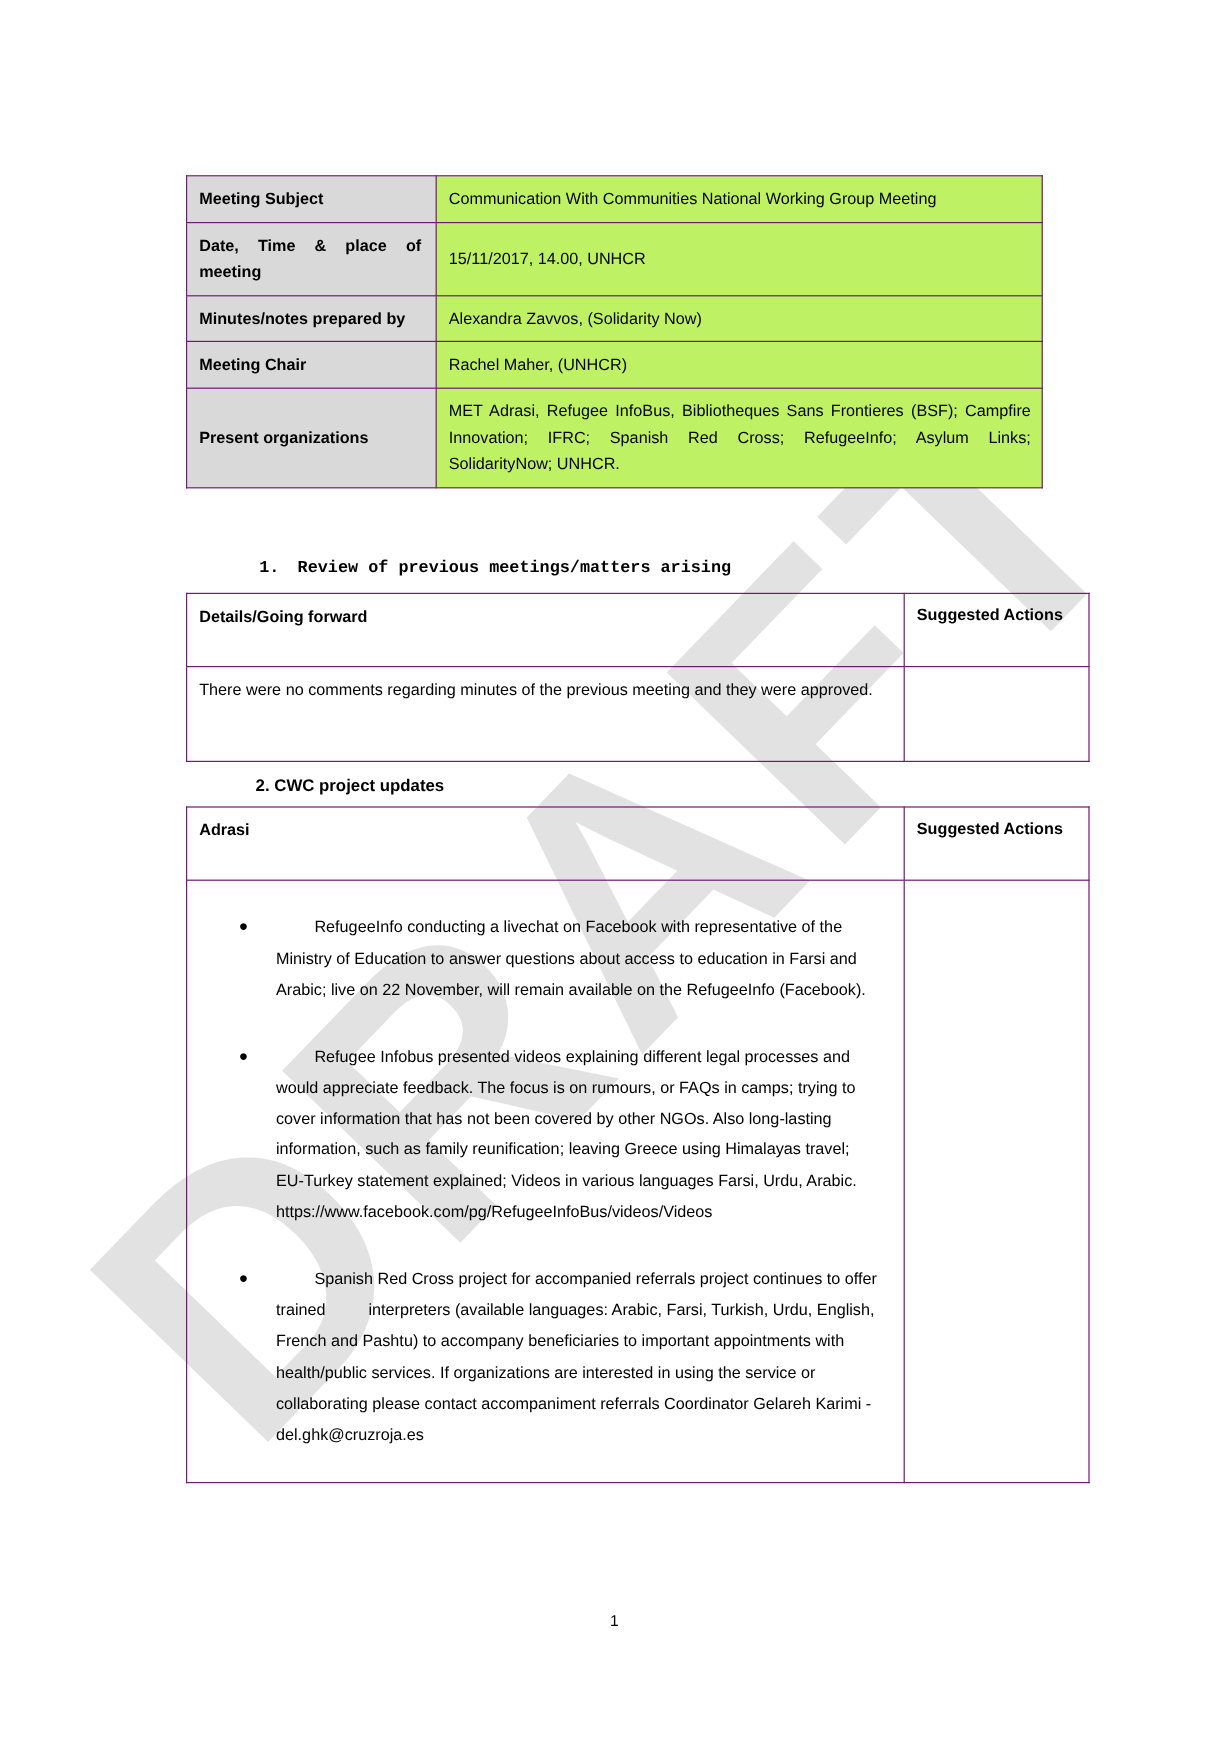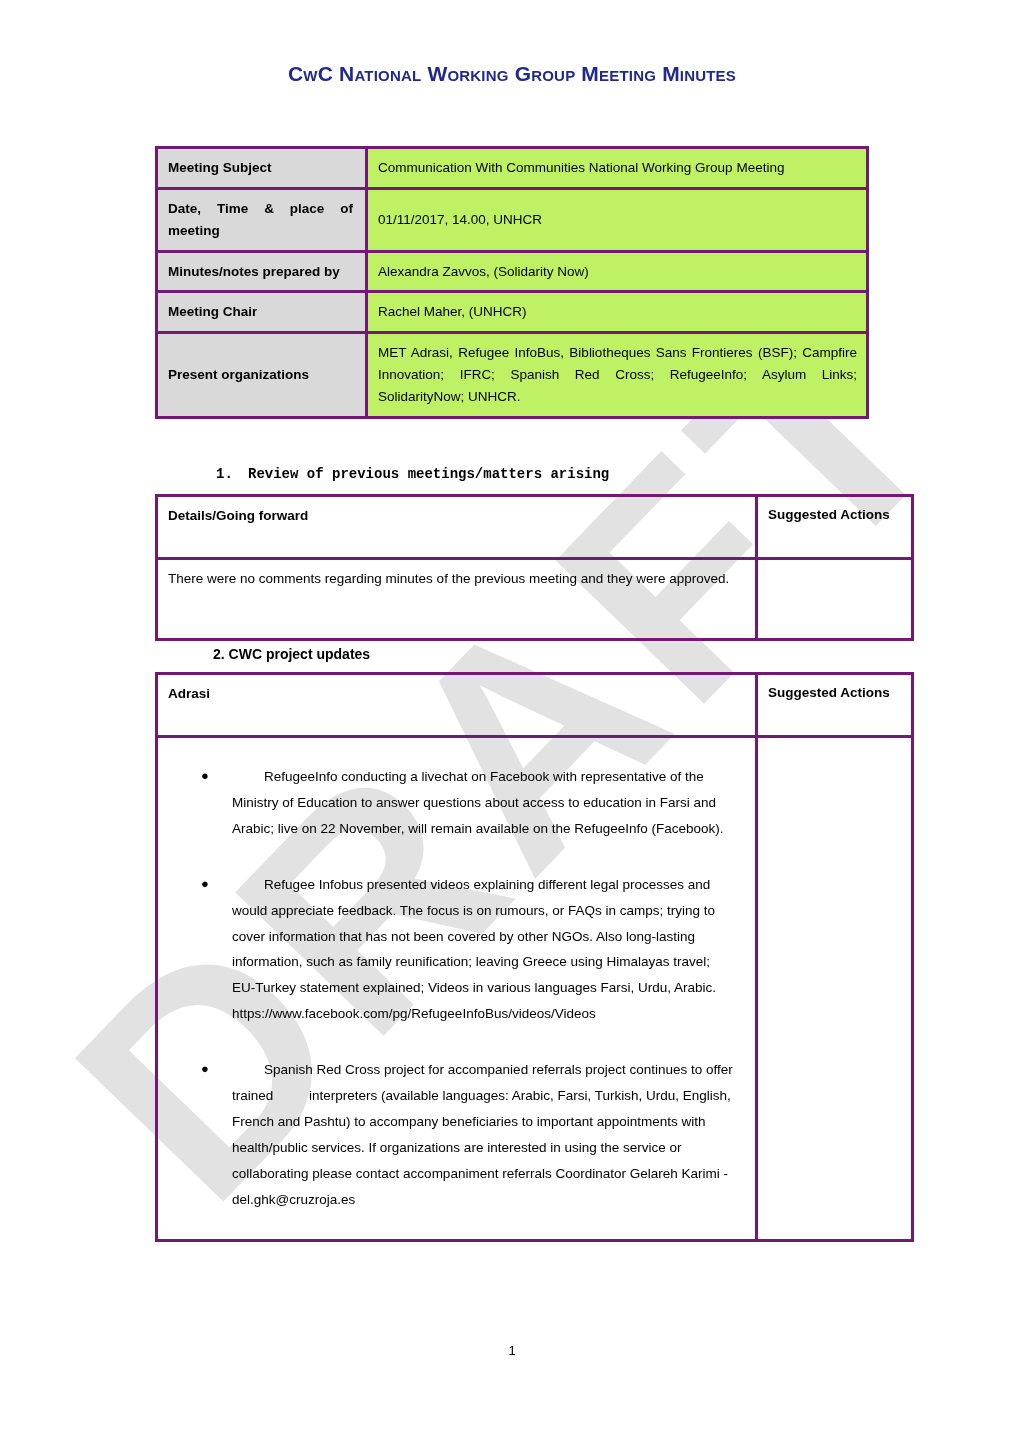--- a/index.html
+++ b/index.html
@@ -64,21 +64,21 @@
     line-height: 1.15;
   }
 
   .doc-table {
     position: absolute;
     border-collapse: collapse;
     table-layout: fixed;
     font-size: 13.5px;
   }
   .doc-table td, .doc-table th {
-    border: 3px solid #701a75;
+    border: 1px solid #701a75;
     vertical-align: middle;
     padding: 8px 9px 8px 10px;
     text-align: left;
     font-weight: normal;
     line-height: 1.62;
   }
 
   
   #meeting-info-table {
     left: 155px;
@@ -176,31 +176,30 @@
 </style>
 </head>
 <body>
 
 <div id="watermark-layer">
   <div id="watermark-text">DRAFT</div>
 </div>
 
 <div id="page">
 
-  <div id="doc-title">CwC National Working Group Meeting Minutes</div>
 
   <table id="meeting-info-table" class="doc-table">
     <tbody>
       <tr>
         <td class="label-cell nojust">Meeting Subject</td>
         <td class="value-cell">Communication With Communities National Working Group Meeting</td>
       </tr>
       <tr>
         <td class="label-cell">Date, Time &amp; place of meeting</td>
-        <td class="value-cell nojust">01/11/2017, 14.00, UNHCR</td>
+        <td class="value-cell nojust">15/11/2017, 14.00, UNHCR</td>
       </tr>
       <tr>
         <td class="label-cell nojust">Minutes/notes prepared by</td>
         <td class="value-cell nojust">Alexandra Zavvos, (Solidarity Now)</td>
       </tr>
       <tr>
         <td class="label-cell nojust">Meeting Chair</td>
         <td class="value-cell nojust">Rachel Maher, (UNHCR)</td>
       </tr>
       <tr>

